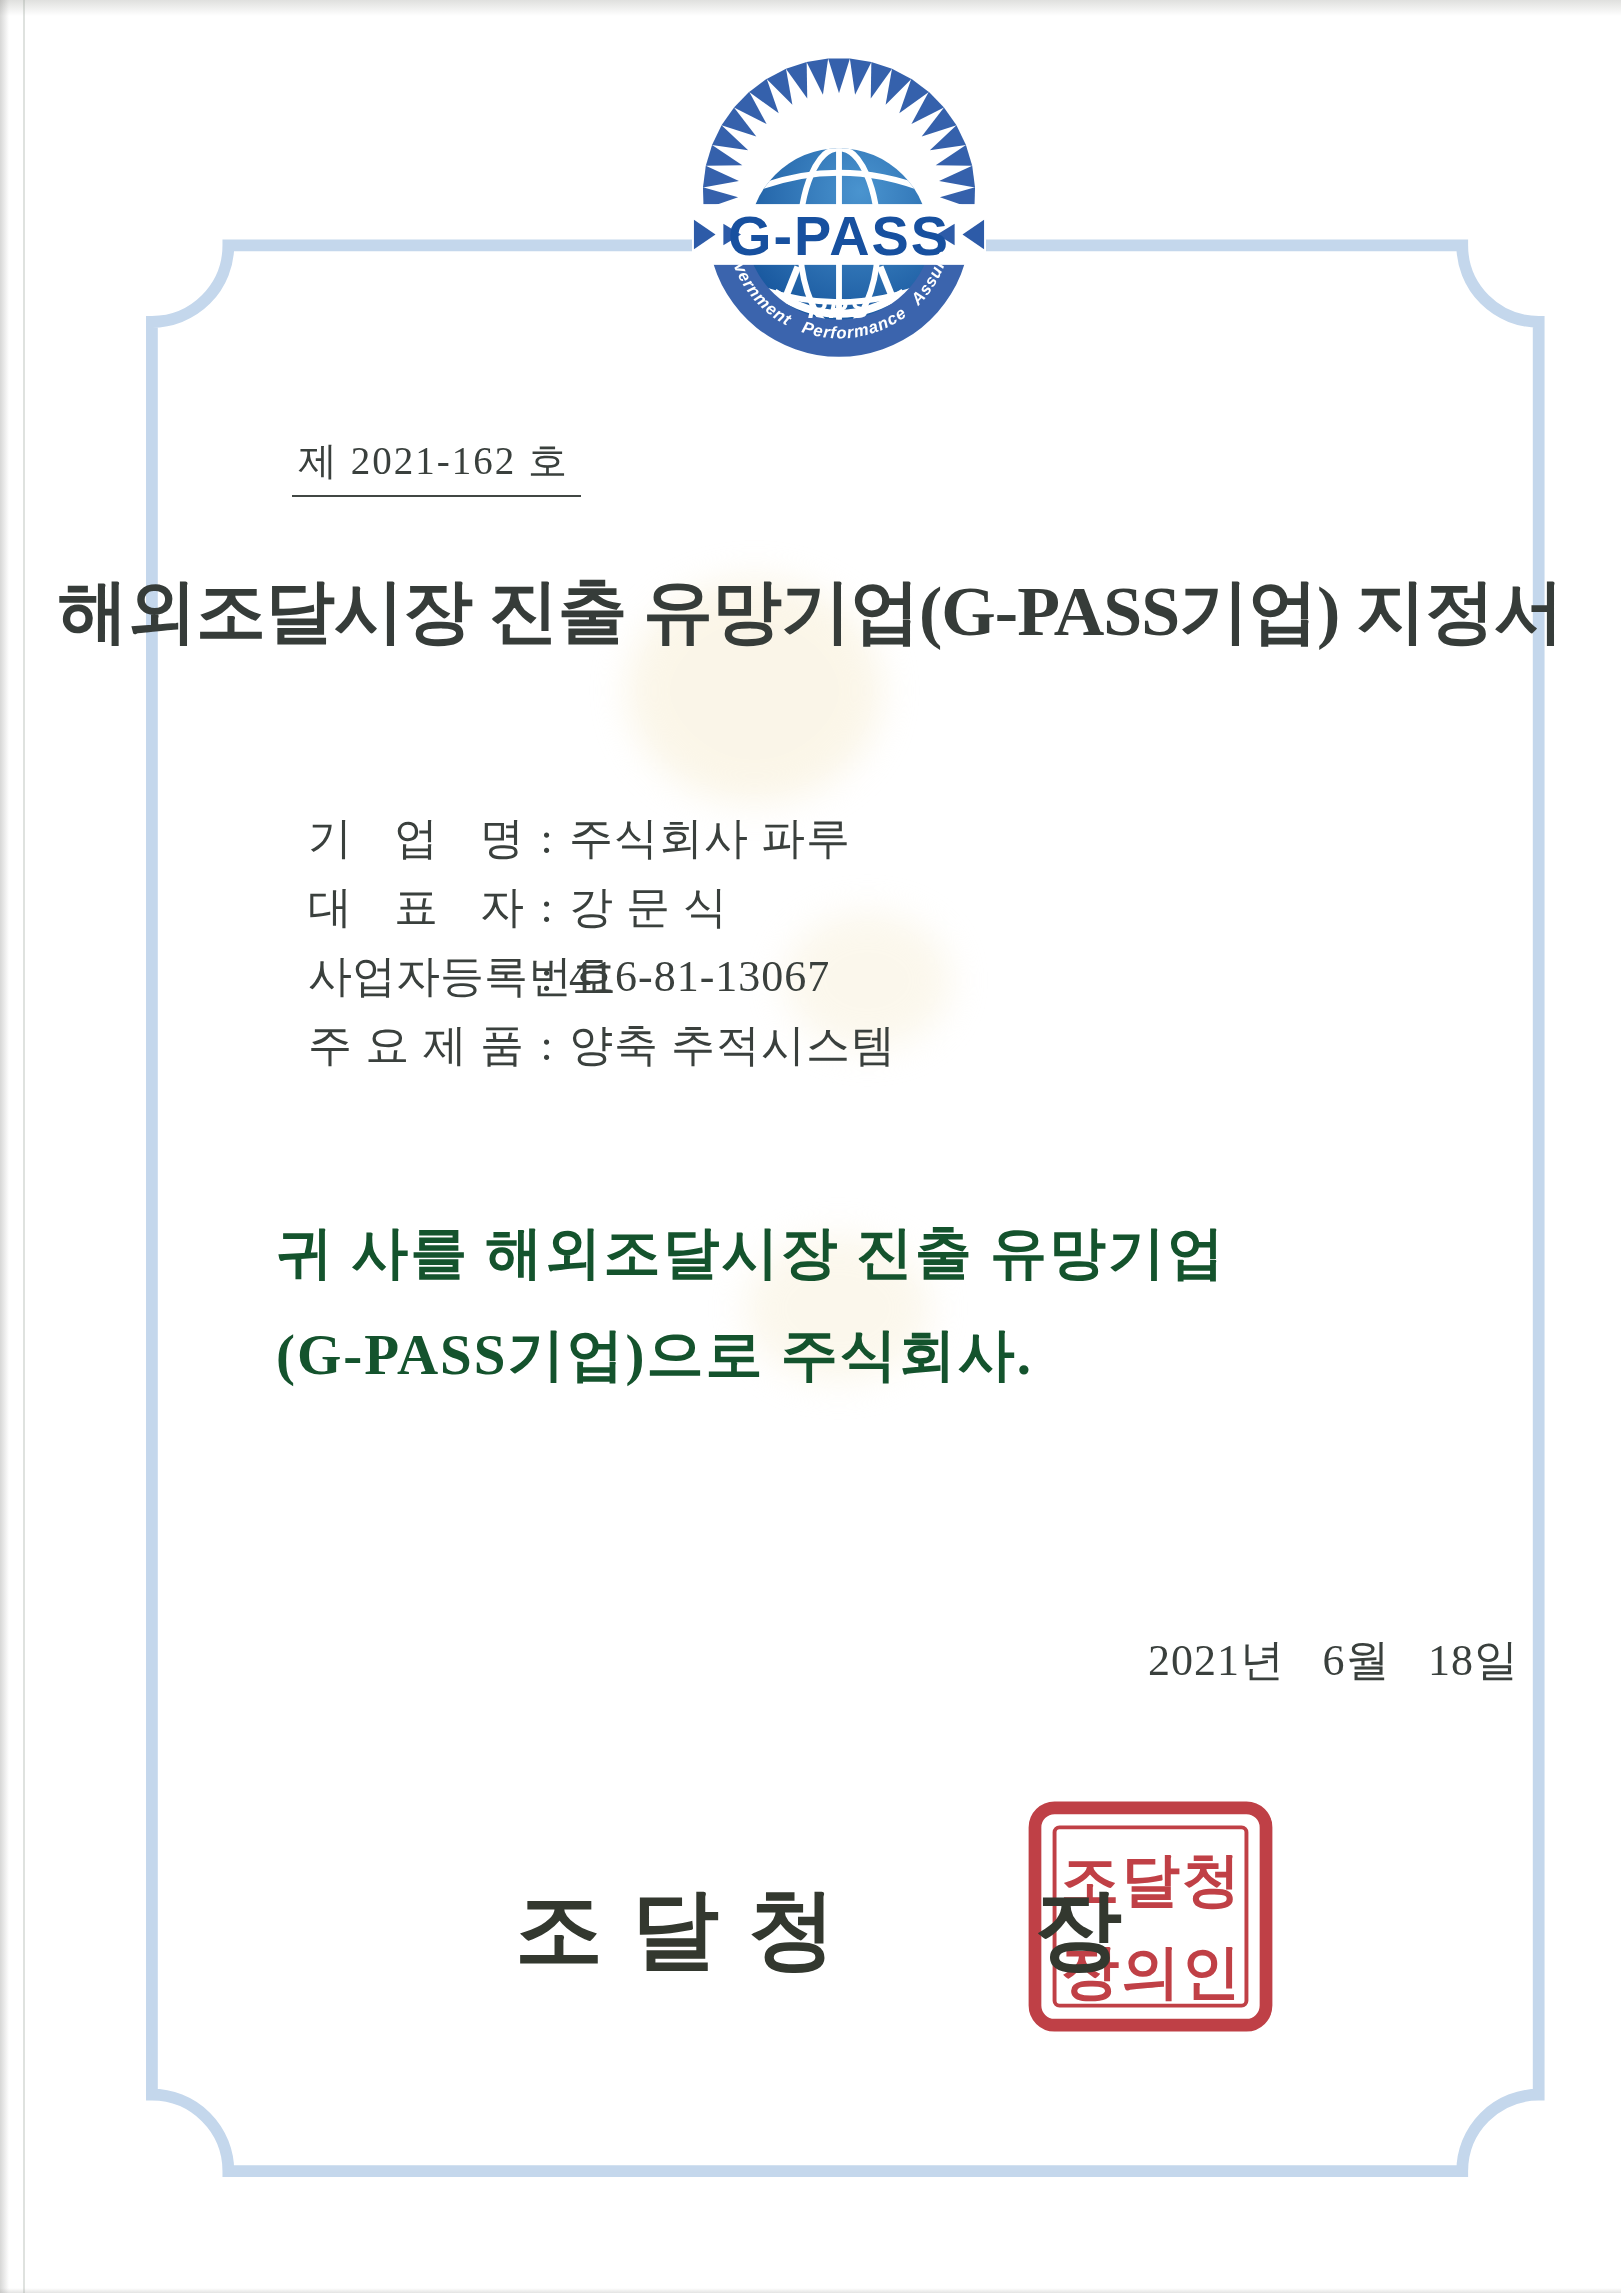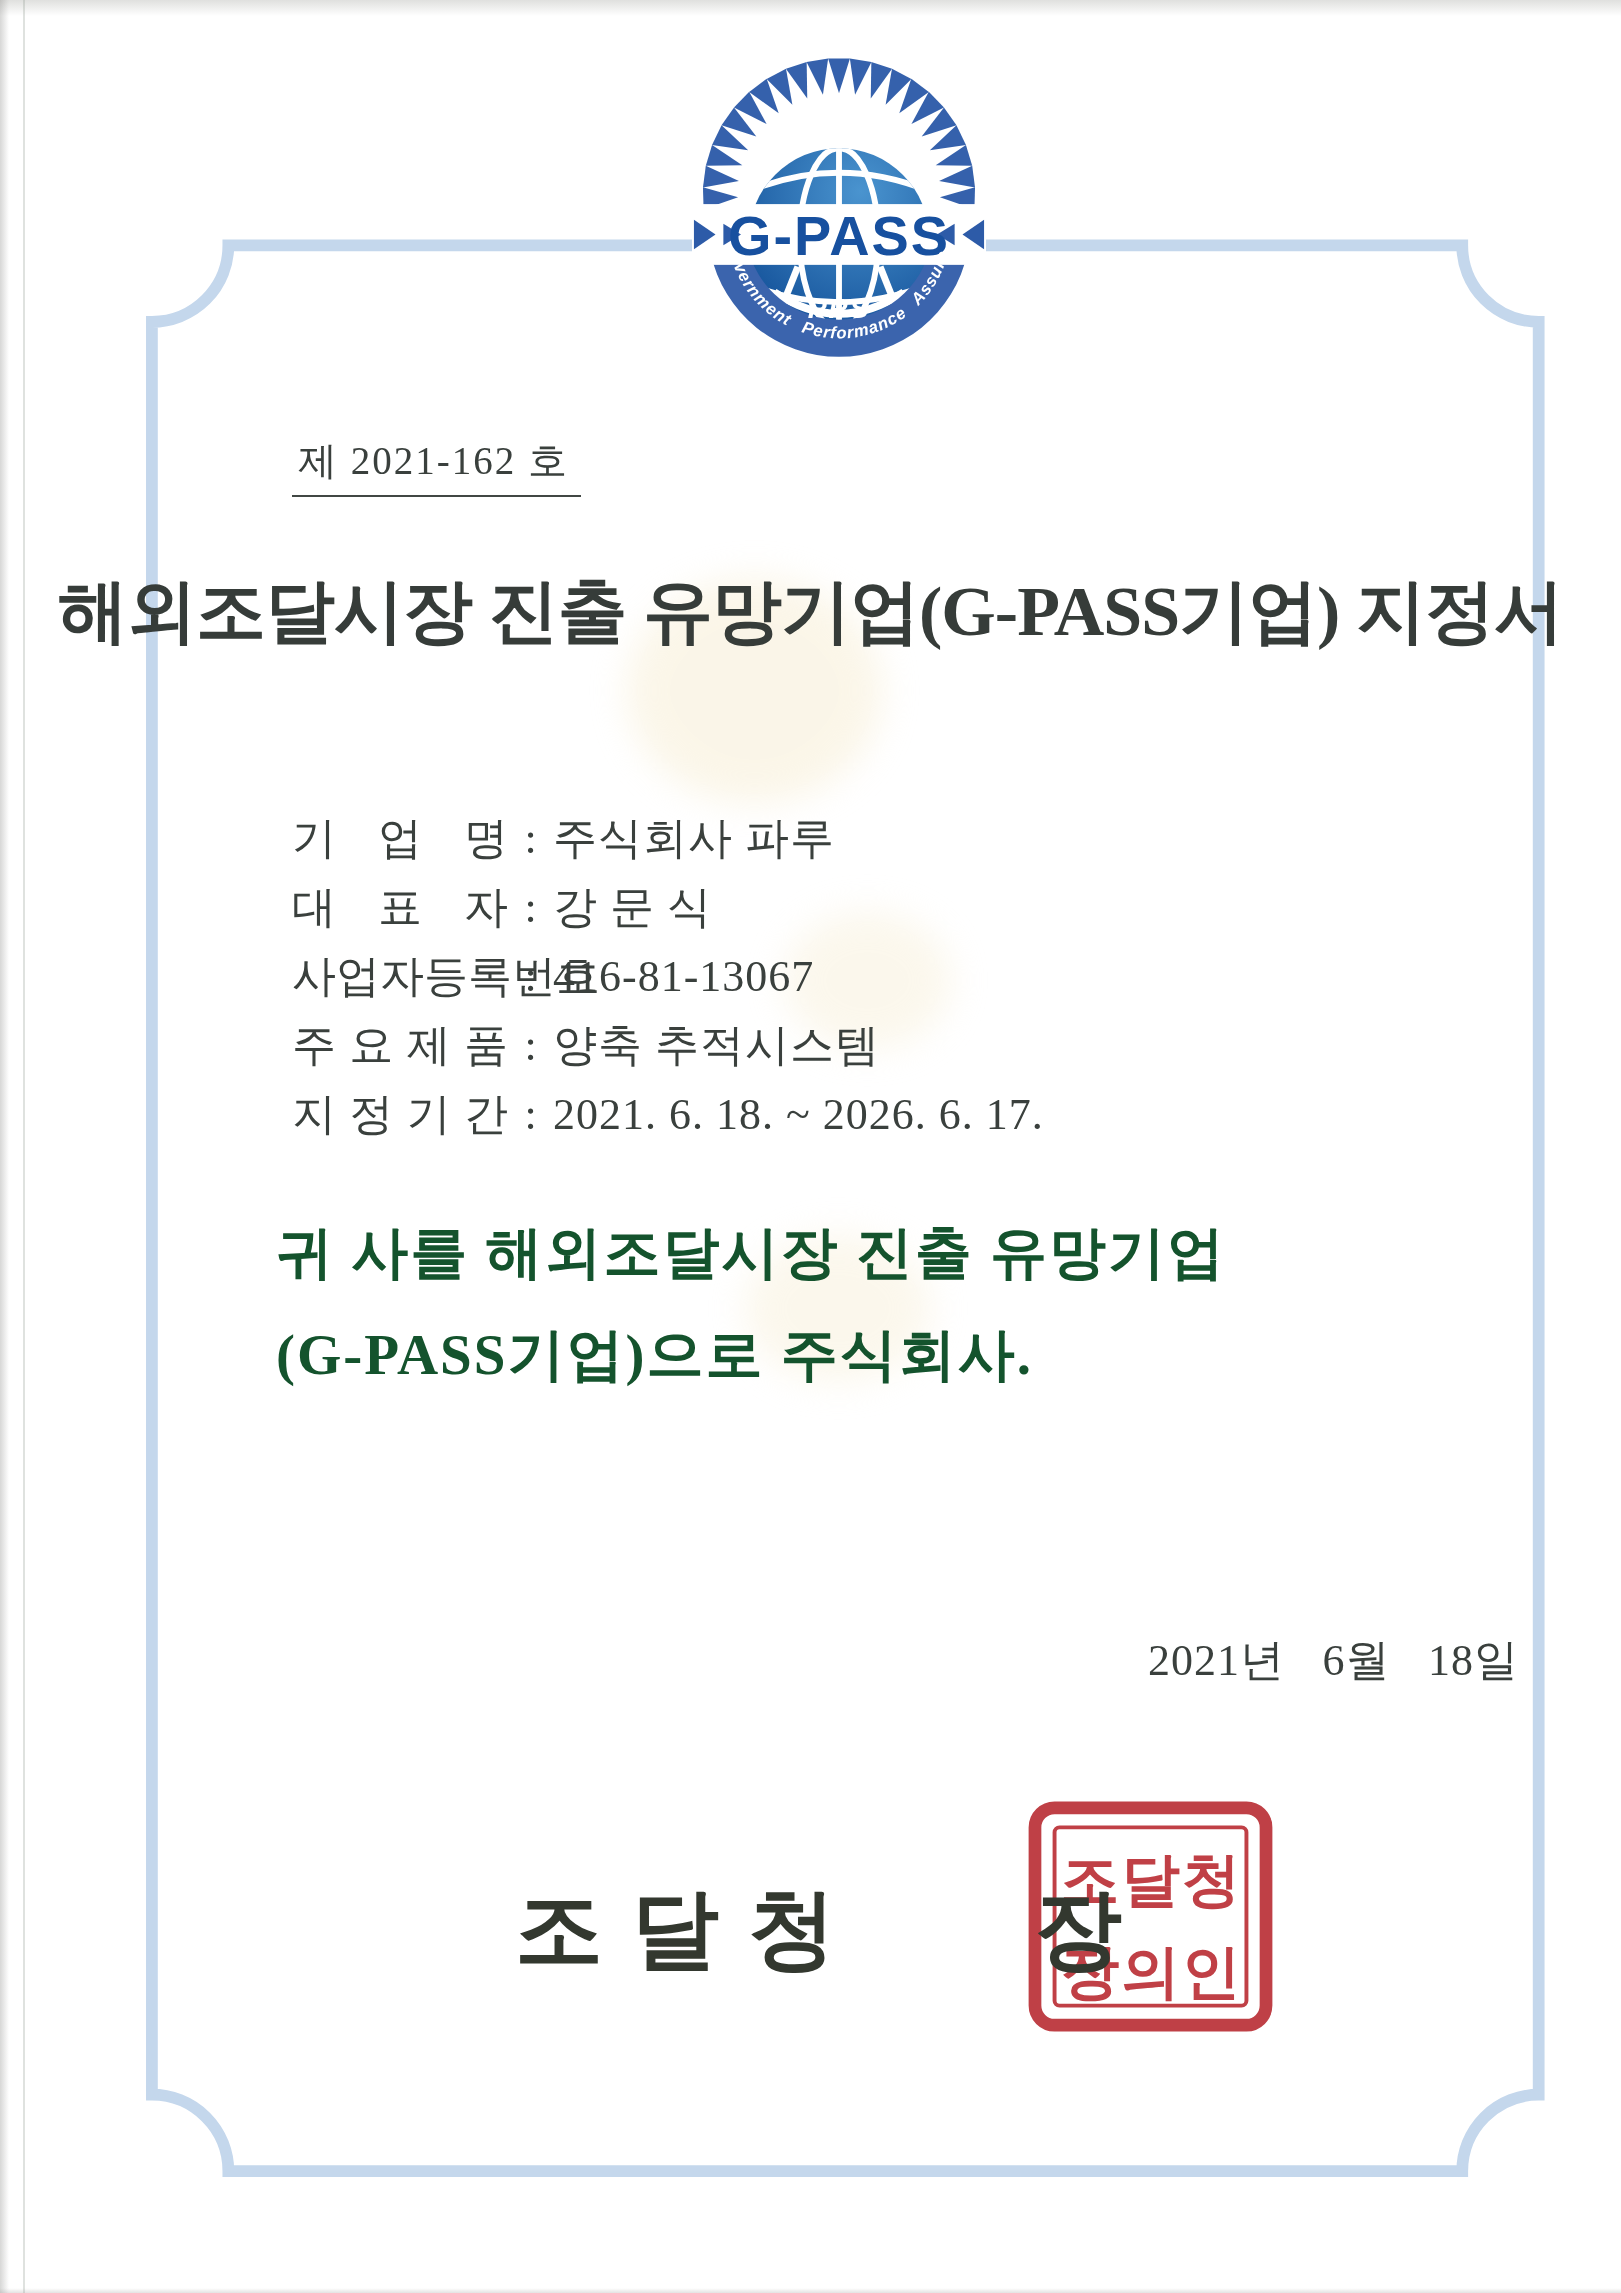--- a/index.html
+++ b/index.html
@@ -38,21 +38,21 @@
 
   
   .docnum{left:292px;top:434px;font-size:39px;letter-spacing:2px;
     padding:0 11.8px 6.9px 5.9px;border-bottom:2.9px solid #414744;color:#3a403d;}
 
   
   .title{left:0;top:565px;width:1621px;text-align:center;
     font-size:70px;font-weight:700;letter-spacing:-1px;color:#363c39;}
 
   
-  .fields{left:292px;top:804px;font-size:44px;}
+  .fields{left:308px;top:804px;font-size:44px;}
   .frow{height:69px;line-height:69px;white-space:nowrap;}
   .flabel{display:inline-block;width:216px;text-align:justify;text-align-last:justify;
     vertical-align:top;}
   .fcolon{display:inline-block;width:45px;text-align:center;vertical-align:top;}
   .fvalue{letter-spacing:1px;}
 
   
   .bodytext{left:276px;top:1202px;font-size:57px;font-weight:600;
     line-height:102px;letter-spacing:2px;color:#14532d;white-space:nowrap;}
 
@@ -180,23 +180,20 @@
   </div>
   <div class="frow">
     <span class="flabel">대 표 자</span><span class="fcolon">:</span><span class="fvalue">강 문 식</span>
   </div>
   <div class="frow">
     <span class="flabel">사업자등록번호</span><span class="fcolon">:</span><span class="fvalue">416-81-13067</span>
   </div>
   <div class="frow">
     <span class="flabel">주 요 제 품</span><span class="fcolon">:</span><span class="fvalue">양축 추적시스템</span>
   </div>
-  <div class="frow">
-    <span class="flabel">지 정 기 간</span><span class="fcolon">:</span><span class="fvalue">2021. 6. 18. ~ 2026. 6. 17.</span>
-  </div>
 </div>
 
 <div class="abs bodytext">
   <div>귀 사를 해외조달시장 진출 유망기업</div>
   <div>(G-PASS기업)으로 주식회사.</div>
 </div>
 
 <div class="abs dateline">2021년 6월 18일</div>
 
 <div class="abs signer-char sc0">조</div>

